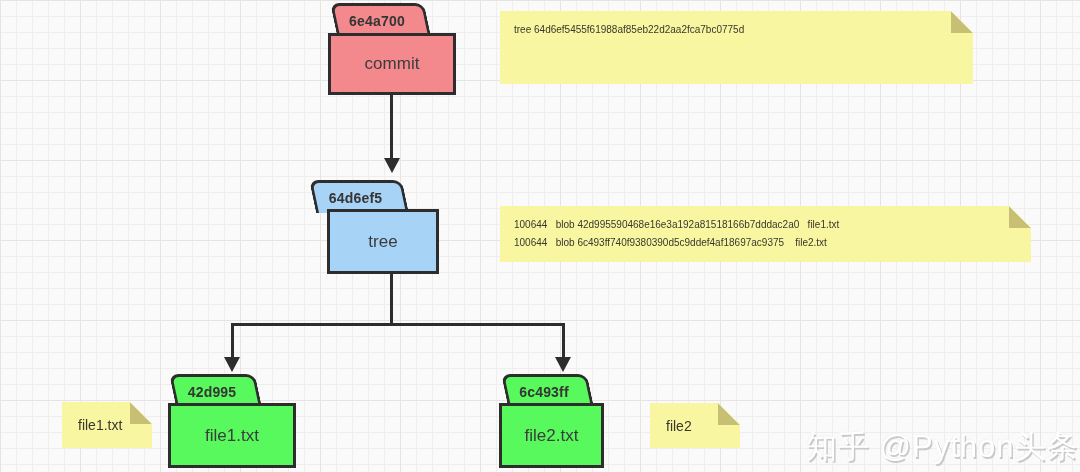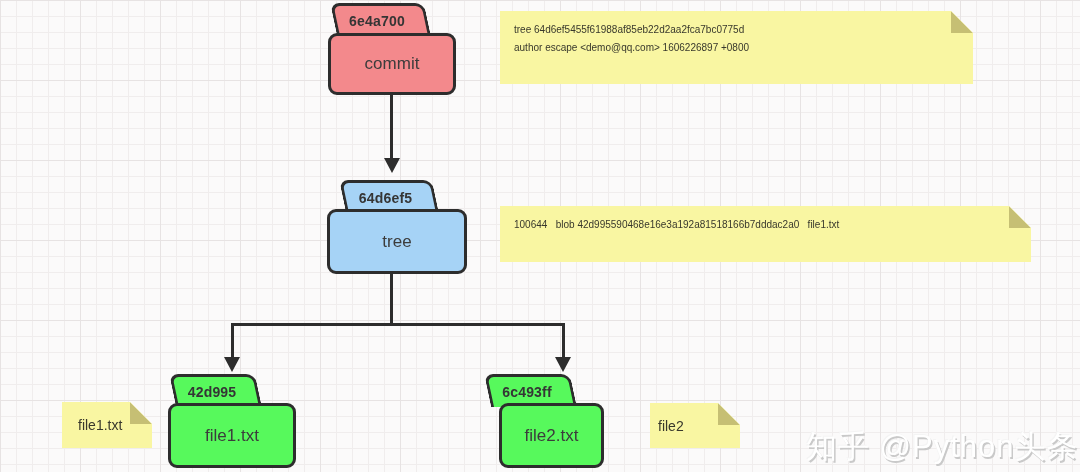--- a/index.html
+++ b/index.html
@@ -29,21 +29,21 @@
     transform-origin:top left;
   }
   .tab-label{
     position:absolute; inset:0; top:2px;
     display:flex; align-items:center; justify-content:center;
     font-size:14px; font-weight:700; color:#353535; letter-spacing:.2px;
   }
   .folder-body{
     position:absolute; z-index:2;
     border:3px solid var(--stroke);
-    border-radius:9px;
+    border-radius:0;
     display:flex; align-items:center; justify-content:center;
     font-size:17px; color:#3c3c3c;
   }
   .commit-fill{ background:var(--commit); }
   .tree-fill{ background:var(--tree); }
   .blob-fill{ background:var(--blob); }
 
   
   .line{ position:absolute; background:var(--stroke); z-index:0; }
   .arrowhead{
@@ -92,61 +92,61 @@
       <span class="tab-shape commit-fill"></span>
       <span class="tab-label">6e4a700</span>
     </div>
     <div class="folder-body commit-fill" style="left:328px; top:33px; width:128px; height:62px;">commit</div>
   </div>
 
   <div class="line" style="left:390px; top:95px; width:3px; height:64px;"></div>
   <div class="arrowhead" style="left:384px; top:158px;"></div>
 
   <div class="folder">
-    <div class="folder-tab" style="left:339px; top:180px; width:93px; height:33px;">
+    <div class="folder-tab" style="left:309px; top:180px; width:93px; height:33px;">
       <span class="tab-shape tree-fill"></span>
       <span class="tab-label">64d6ef5</span>
     </div>
-    <div class="folder-body tree-fill" style="left:327px; top:209px; width:140px; height:65px;">tree</div>
+    <div class="folder-body tree-fill" style="left:327px; top:209px; width:112px; height:65px;">tree</div>
   </div>
 
   <div class="line" style="left:390px; top:274px; width:3px; height:52px;"></div>
   <div class="line" style="left:231px; top:323px; width:334px; height:3px;"></div>
   <div class="line" style="left:231px; top:323px; width:3px; height:35px;"></div>
   <div class="arrowhead" style="left:224px; top:357px;"></div>
   <div class="line" style="left:562px; top:323px; width:3px; height:35px;"></div>
   <div class="arrowhead" style="left:555px; top:357px;"></div>
 
   <div class="folder">
     <div class="folder-tab" style="left:169px; top:374px; width:86px; height:33px;">
       <span class="tab-shape blob-fill"></span>
       <span class="tab-label">42d995</span>
     </div>
     <div class="folder-body blob-fill" style="left:168px; top:403px; width:128px; height:65px;">file1.txt</div>
   </div>
 
   <div class="folder">
-    <div class="folder-tab" style="left:484px; top:374px; width:86px; height:33px;">
+    <div class="folder-tab" style="left:501px; top:374px; width:86px; height:33px;">
       <span class="tab-shape blob-fill"></span>
       <span class="tab-label">6c493ff</span>
     </div>
     <div class="folder-body blob-fill" style="left:499px; top:403px; width:105px; height:65px;">file2.txt</div>
   </div>
 
   <div class="note" style="left:500px; top:11px; width:473px; height:73px;">
     <div class="note-lines">
       <div class="note-line">tree 64d6ef5455f61988af85eb22d2aa2fca7bc0775d</div>
-      <div class="note-line">author escape &lt;demo@qq.com&gt; 1606226897 +0800</div>
     </div>
   </div>
 
   <div class="note" style="left:500px; top:206px; width:531px; height:56px;">
     <div class="note-lines" style="padding-top:10px;">
       <div class="note-line">100644   blob 42d995590468e16e3a192a81518166b7dddac2a0   file1.txt</div>
+      <div class="note-line">100644   blob 6c493ff740f9380390d5c9ddef4af18697ac9375    file2.txt</div>
     </div>
   </div>
 
   <div class="note note-small" style="left:62px; top:402px; width:90px; height:46px;">file1.txt</div>
-  <div class="note note-small" style="left:650px; top:403px; width:90px; height:45px;padding-left:8px;">file2</div>
+  <div class="note note-small" style="left:650px; top:403px; width:90px; height:45px;">file2</div>
 
   <div class="watermark">知乎 @Python头条</div>
 
 </div>
 
 </body></html>

